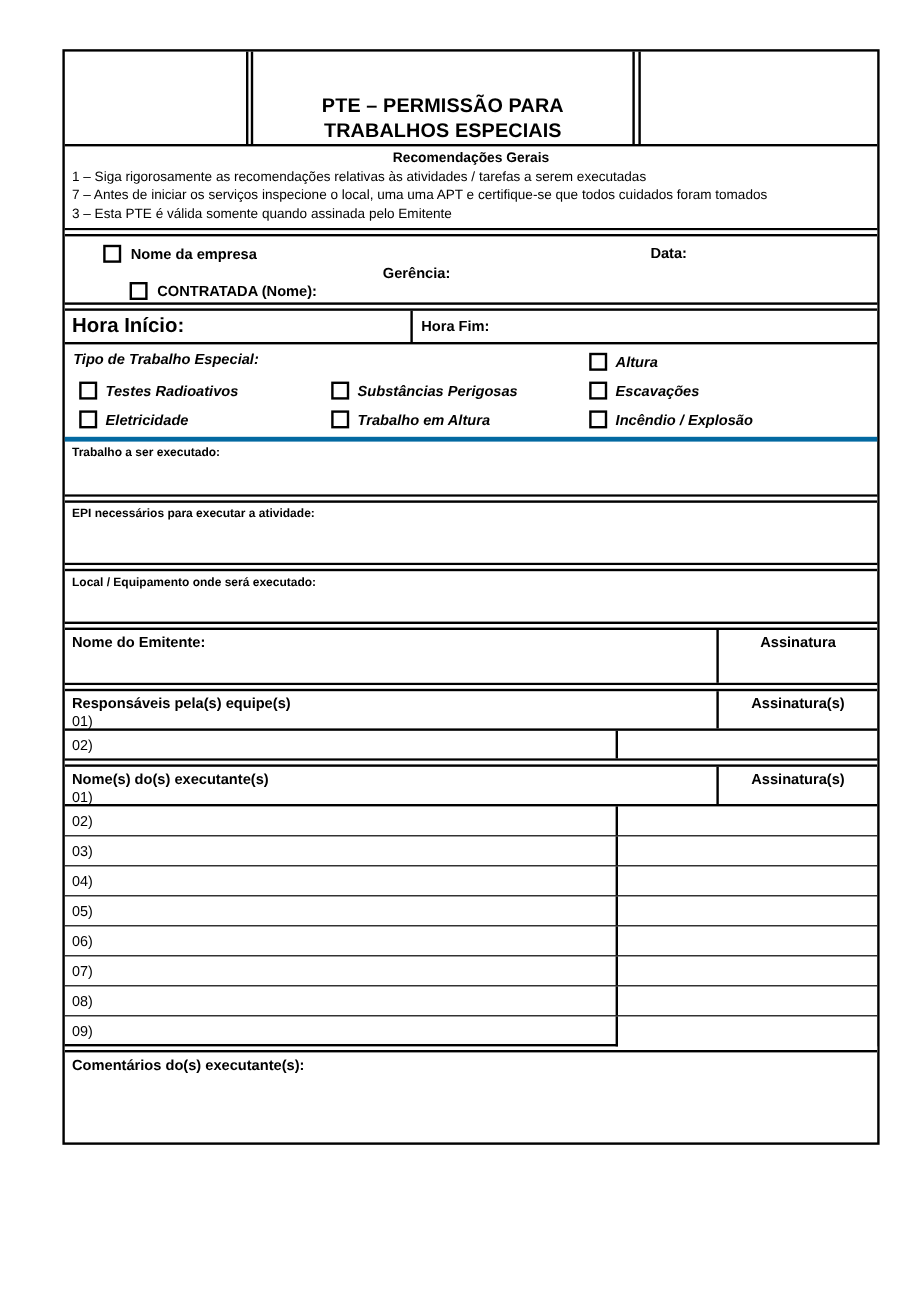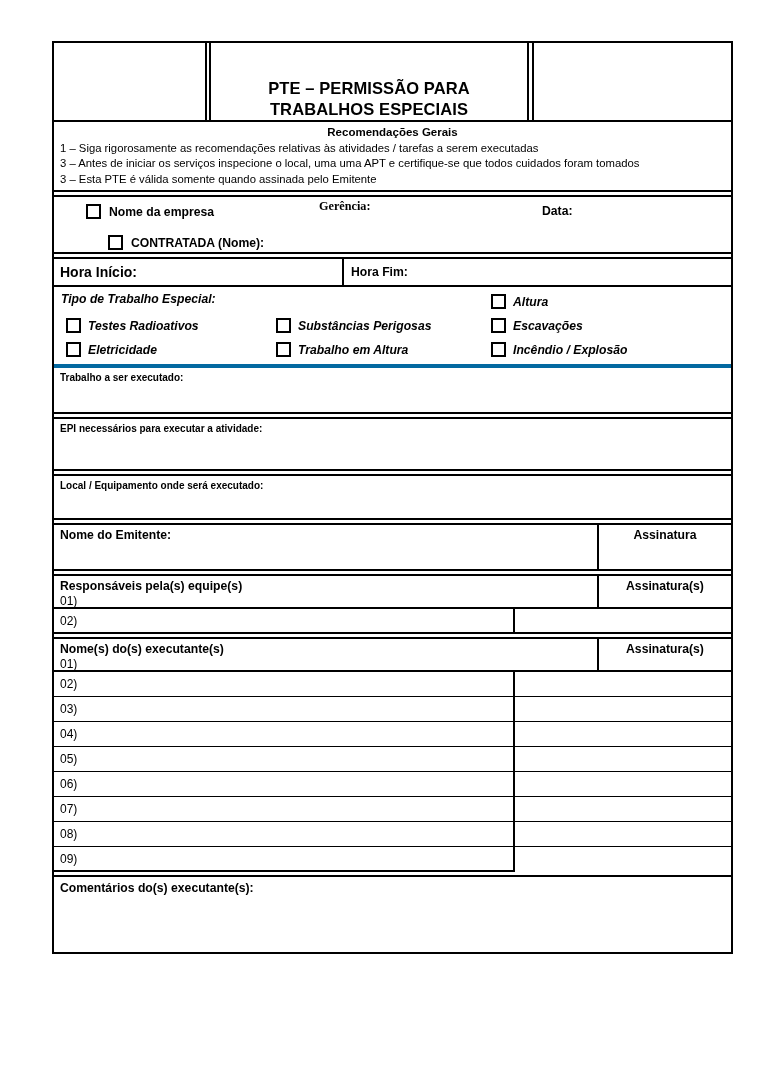--- a/index.html
+++ b/index.html
@@ -140,21 +140,21 @@
     height: 28px;
     border-bottom: 2px solid #000;
   }
   .hours-l {
     width: 290px;
     border-right: 2px solid #000;
     box-sizing: border-box;
     display: flex;
     align-items: center;
     padding-left: 6px;
-    font-size: 14px;
+    font-size: 17px;
     font-weight: bold;
   }
   .hours-r {
     flex: 1;
     display: flex;
     align-items: center;
     padding-left: 7px;
     font-size: 12.2px;
     font-weight: bold;
   }
@@ -277,36 +277,36 @@
           <div>TRABALHOS ESPECIAIS</div>
         </div>
       </div>
       <div class="hdr-gap2"></div>
       <div class="hdr-right"></div>
     </div>
 
     <div class="recs">
       <div class="recs-title">Recomendações Gerais</div>
       <div class="recs-line">1 – Siga rigorosamente as recomendações relativas às atividades / tarefas a serem executadas</div>
-      <div class="recs-line">3 – Antes de iniciar os serviços inspecione o local, uma uma APT e certifique-se que todos cuidados foram tomados</div>
+      <div class="recs-line">7 – Antes de iniciar os serviços inspecione o local, uma uma APT e certifique-se que todos cuidados foram tomados</div>
       <div class="recs-line">3 – Esta PTE é válida somente quando assinada pelo Emitente</div>
     </div>
 
     <div class="strip"></div>
 
     <div class="company">
       <div class="cb-line" style="left:32px; top:7px;">
         <span class="chk"></span>
         <span>Nome da empresa</span>
       </div>
       <div class="cb-line" style="left:32px; top:38px;padding-left:22px;">
         <span class="chk"></span>
         <span>CONTRATADA (Nome):</span>
       </div>
-      <div class="lbl-inline" style="left:265px; top:2px;font-family:Liberation Serif, serif;">Gerência:</div>
+      <div class="lbl-inline" style="left:265px; top:24px;">Gerência:</div>
       <div class="lbl-inline" style="left:488px; top:7px;">Data:</div>
     </div>
 
     <div class="strip"></div>
 
     <div class="row hours">
       <div class="hours-l">
         <span>Hora Início:</span>
       </div>
       <div class="hours-r">

